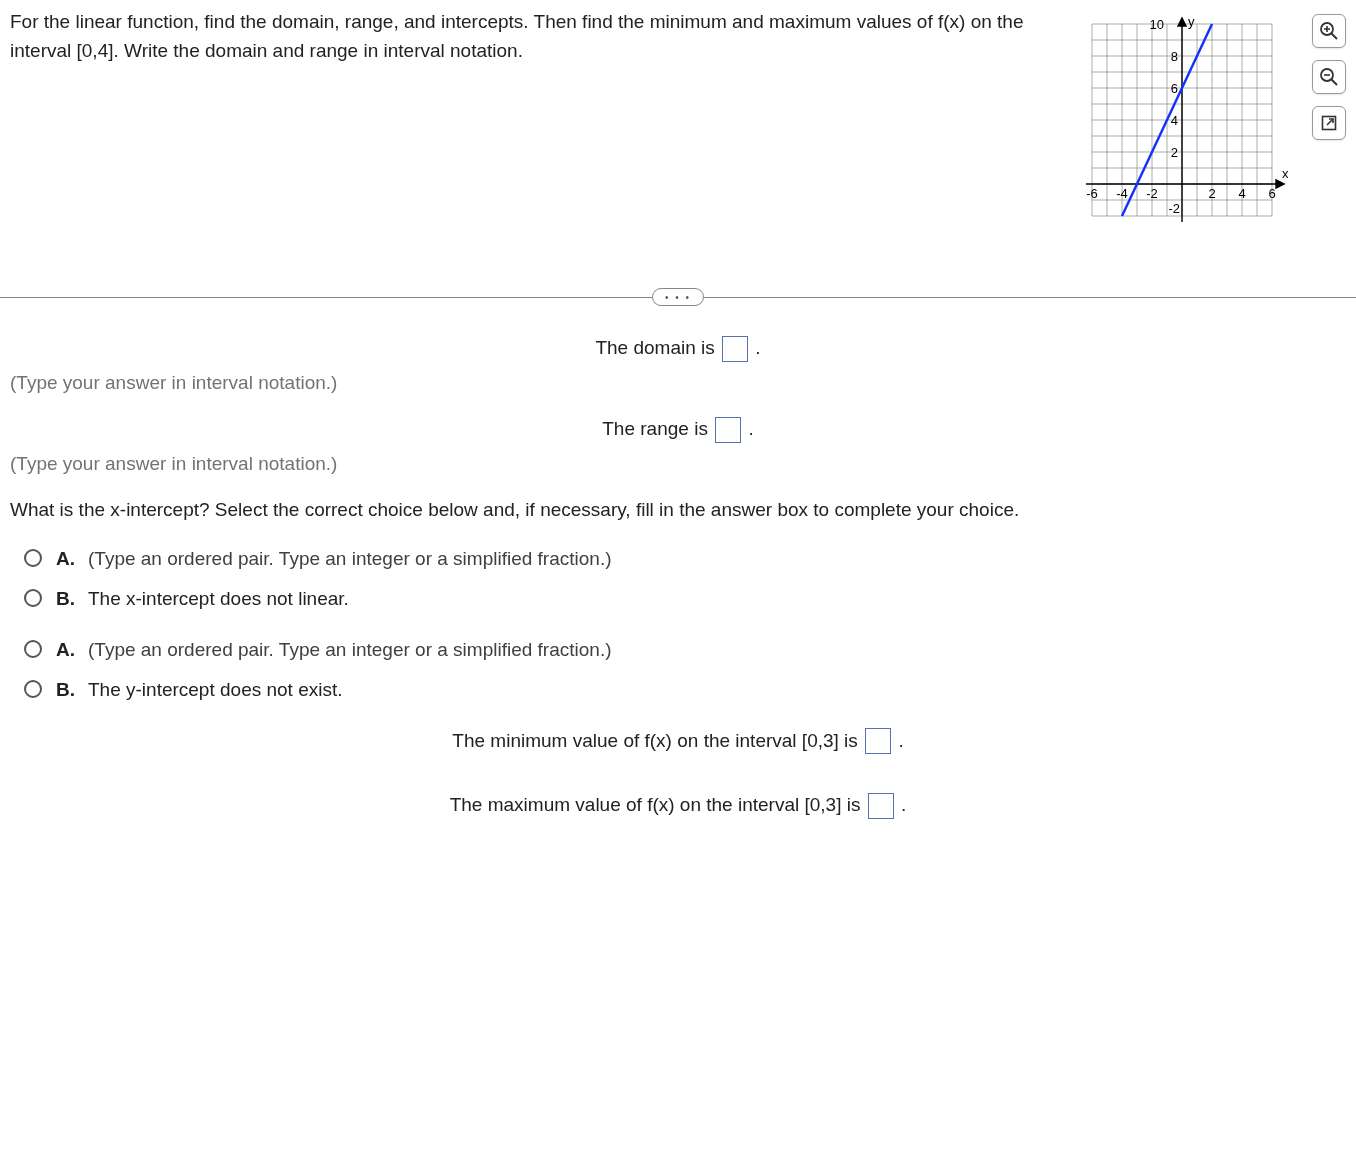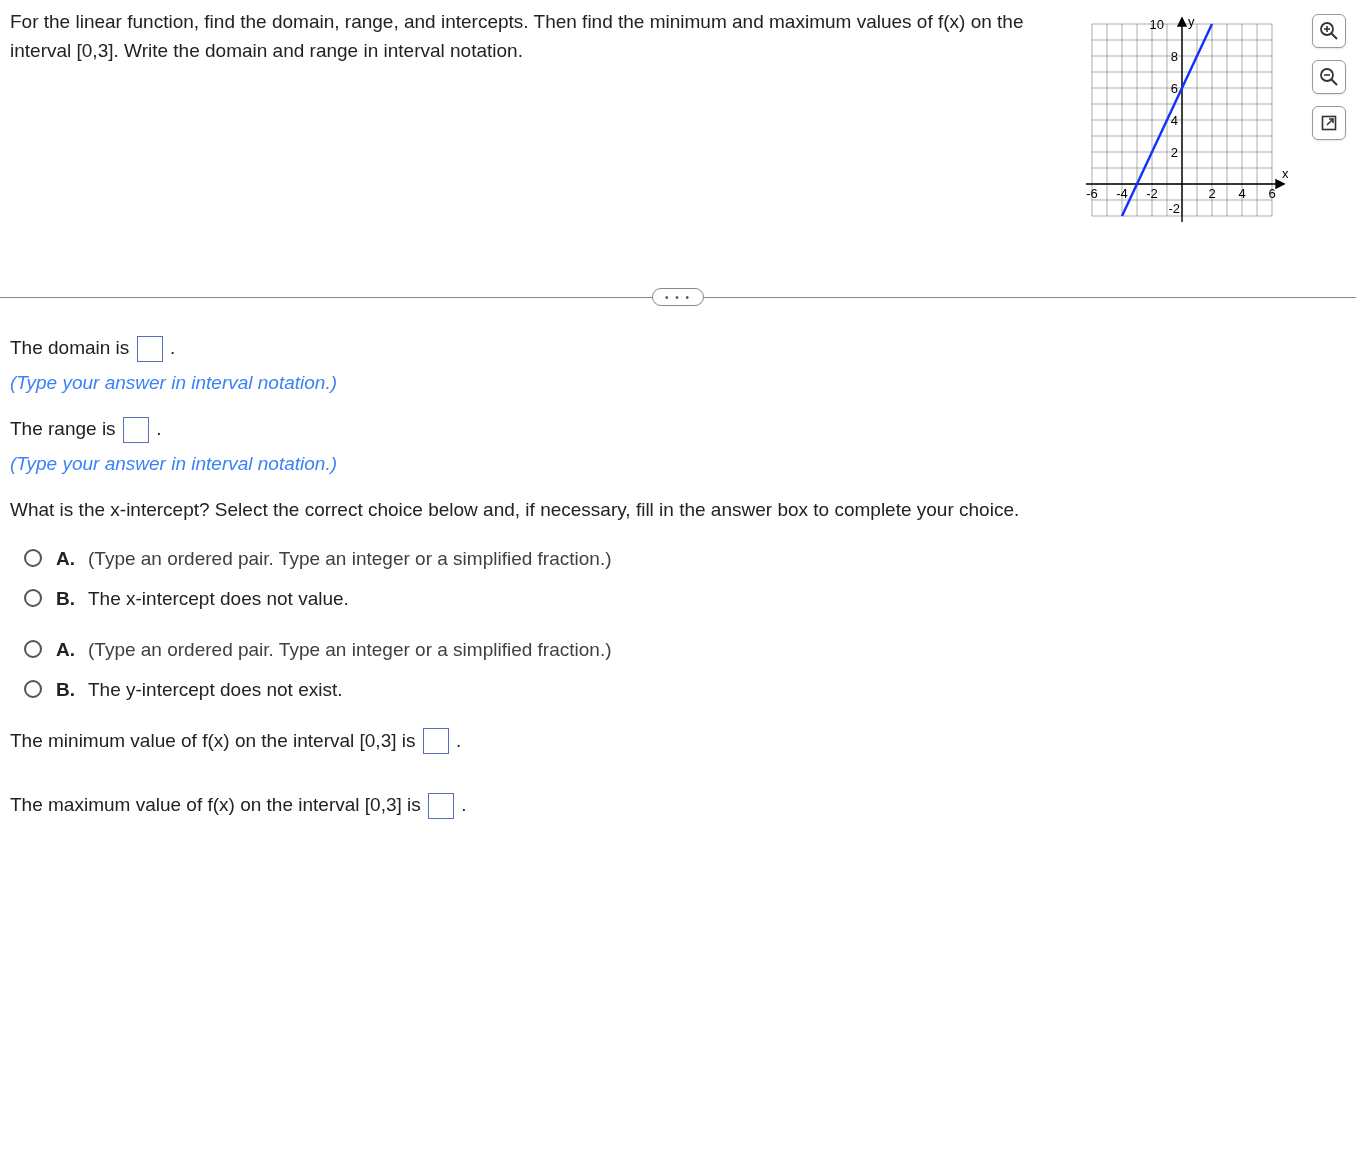--- a/index.html
+++ b/index.html
@@ -73,25 +73,24 @@
       align-items: center;
       justify-content: center;
       font-size: 10px;
       letter-spacing: 2px;
       color: #555;
       cursor: pointer;
     }
     .content {
       padding: 0 10px;
     }
-    .line { margin-bottom: 6px; }
+    .line { margin-bottom: 6px; text-align: center; }
     .hint {
-      color: #3b82f6;
+      color: #737373;
       margin-bottom: 18px;
-      font-style: italic;
     }
     .answer-box {
       display: inline-block;
       width: 26px;
       height: 26px;
       border: 1px solid #5a6fb3;
       vertical-align: middle;
       margin: 0 2px;
       background: #fff;
     }
@@ -119,21 +118,21 @@
       min-width: 22px;
     }
     .choice-body { flex: 1; }
     .choice-hint { color: #404040; }
     svg.graph { display:block;}
   </style>
 </head>
 <body>
 
 <div class="top-area">
-  <div class="prompt-text">For the linear function, find the domain, range, and intercepts. Then find the minimum and maximum values of f(x) on the interval [0,3]. Write the domain and range in interval notation.</div>
+  <div class="prompt-text">For the linear function, find the domain, range, and intercepts. Then find the minimum and maximum values of f(x) on the interval [0,4]. Write the domain and range in interval notation.</div>
 
   <div class="graph-wrap">
     <svg class="graph" width="214" height="234" viewBox="0 0 214 234">
 
       <g stroke="#888" stroke-width="0.7">
 
         <line x1="12" y1="10" x2="12" y2="202"></line>
         <line x1="27" y1="10" x2="27" y2="202"></line>
         <line x1="42" y1="10" x2="42" y2="202"></line>
         <line x1="57" y1="10" x2="57" y2="202"></line>
@@ -245,21 +244,21 @@
       <div class="radio"></div>
       <div class="choice-label">A.</div>
       <div class="choice-body">
         <div class="choice-hint">(Type an ordered pair. Type an integer or a simplified fraction.)</div>
       </div>
     </div>
     <div class="choice-row">
       <div class="radio"></div>
       <div class="choice-label">B.</div>
       <div class="choice-body">
-        <div>The x-intercept does not value.</div>
+        <div>The x-intercept does not linear.</div>
       </div>
     </div>
   </div>
 
   <div class="choice-group">
     <div class="choice-row">
       <div class="radio"></div>
       <div class="choice-label">A.</div>
       <div class="choice-body">
         <div class="choice-hint">(Type an ordered pair. Type an integer or a simplified fraction.)</div>

